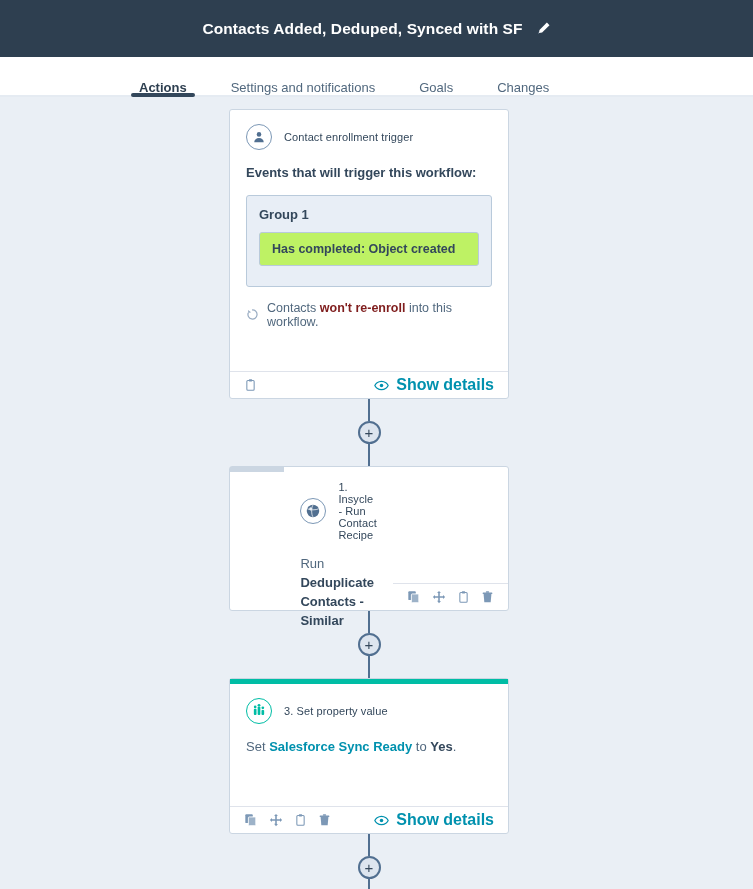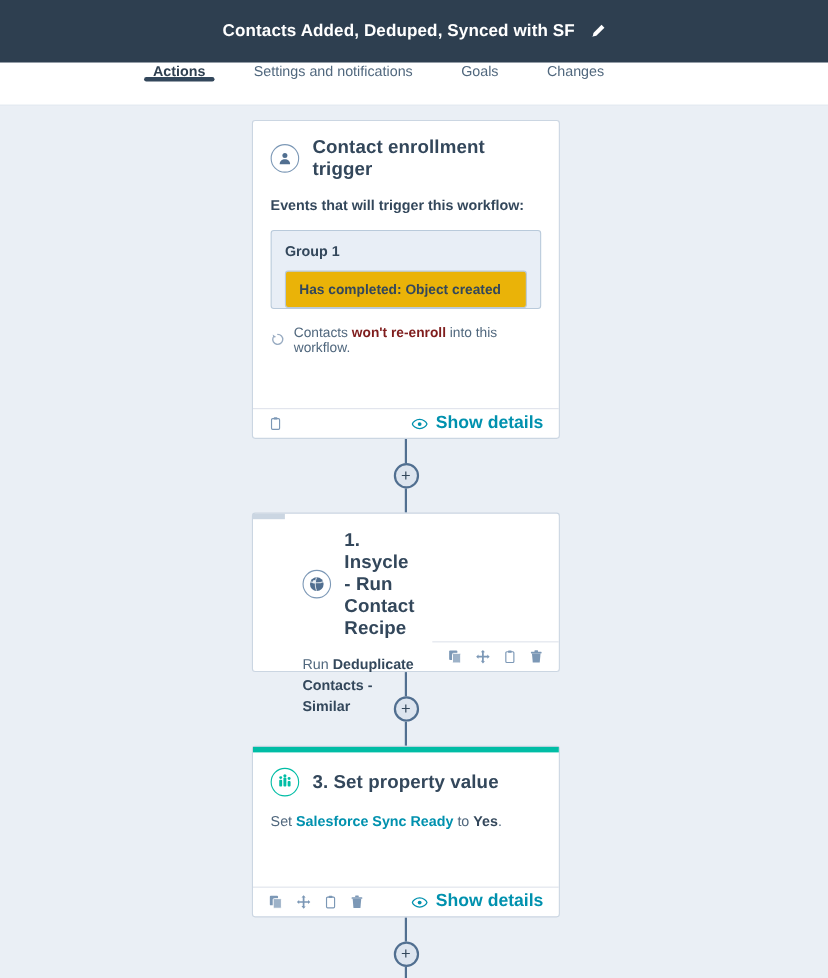--- a/index.html
+++ b/index.html
@@ -30,21 +30,21 @@
     display: inline-flex;
     align-items: center;
     cursor: pointer;
   }
 
   
   .tabbar {
     height: 40px;
     background: #ffffff;
     display: flex;
-    align-items: flex-start;
+    align-items: flex-end;
     padding-left: 136px;
     border-bottom: 2px solid #e5ebf2;
     position: relative;
   }
   .tab {
     display: flex;
     align-items: center;
     font-size: 13px;
     color: #51687e;
     margin-right: 38px;
@@ -88,22 +88,22 @@
   .card-topbar.gray  { background: #cbd6e2; }
   .card-topbar.teal  { background: #00bda5; }
   .card-body { padding: 14px 16px 0 16px; }
   .card-head {
     display: flex;
     align-items: center;
     gap: 12px;
     margin-bottom: 14px;
   }
   .card-head-title {
-    font-size: 17px;
-    font-weight: bold;
+    font-size: 11px;
+    font-weight: normal;
     color: #33475b;
     letter-spacing: 0.1px;
   }
   .round-icon {
     width: 26px; height: 26px;
     border-radius: 50%;
     border: 1.5px solid #7c98b6;
     display: flex; align-items: center; justify-content: center;
     flex: 0 0 26px;
     background: #ffffff;
@@ -116,31 +116,31 @@
     line-height: 1.45;
   }
   .card-text b { color: #33475b; }
   .card-text .lnk { color: #0091ae; font-weight: bold; }
 
   
   .group-box {
     border: 1px solid #b9cadb;
     background: #e8eef6;
     border-radius: 3px;
-    padding: 11px 12px 0 12px;
+    padding: 11px 12px 20px 12px;
     margin-bottom: 14px;
   }
   .group-title {
     font-size: 13px;
     font-weight: bold;
     color: #33475b;
     margin-bottom: 10px;
   }
   .group-filter {
-    background: #eab308;
+    background: #bef264;
     border: 1px solid #b9cadb;
     border-radius: 3px;
     padding: 9px 12px;
     font-size: 12.5px;
     font-weight: bold;
     color: #33475b;
   }
   .reenroll {
     display: flex;
     align-items: center;

